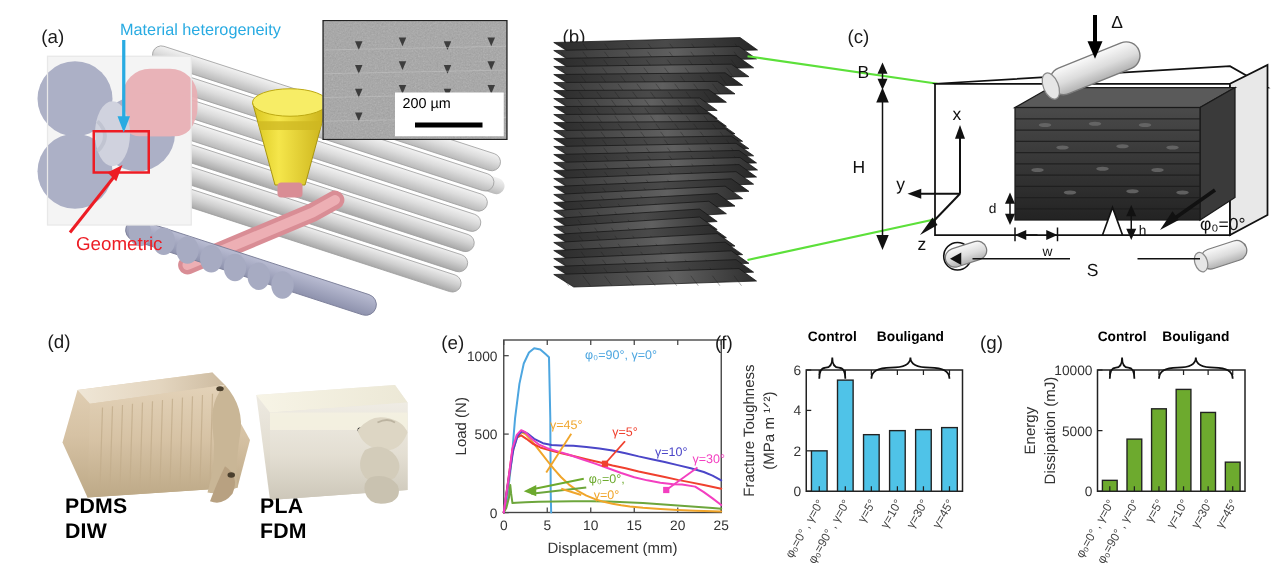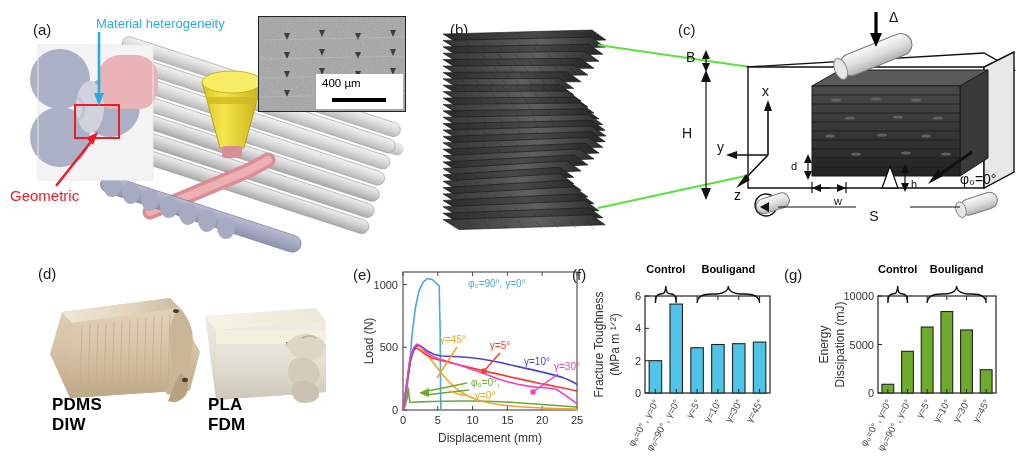--- a/index.html
+++ b/index.html
@@ -10,21 +10,21 @@
   .abs{position:absolute;}
   .plabel{font-size:15px;font-weight:400;color:#1a1a1a;font-family:"Liberation Sans",sans-serif;}
   svg{display:block;overflow:visible;}
   .tick{font-size:11px;fill:#333;font-family:"Liberation Sans",sans-serif;}
   .axtitle{font-size:12px;fill:#333;font-family:"Liberation Sans",sans-serif;}
   .grpname{font-size:11px;font-weight:bold;fill:#000;font-family:"Liberation Sans",sans-serif;}
   .curvelab{font-size:10px;font-family:"Liberation Sans",sans-serif;}
   .catlab{font-size:9.5px;fill:#444;font-family:"Liberation Sans",sans-serif;}
   .specimen-label{font-size:17px;font-weight:bold;line-height:1.05;letter-spacing:.2px;}
   .cyanlab{color:#29ABE2;font-size:13px;font-weight:400;line-height:1.1;}
-  .redlab{color:#ED1C24;font-size:15px;font-weight:400;line-height:1.12;text-align:left;}
+  .redlab{color:#ED1C24;font-size:15px;font-weight:400;line-height:1.12;text-align:right;}
   .cdim{font-size:14px;fill:#111;font-family:"Liberation Sans",sans-serif;}
   .cdim-s{font-size:11px;fill:#111;font-family:"Liberation Sans",sans-serif;}
   .scalebarbox{background:#fff;border:1px solid #222;}
   .scaletxt{font-size:11.5px;color:#000;font-weight:400;}
 </style>
 </head>
 <body>
 
 <div class="fig">
 
@@ -167,21 +167,21 @@
         </g>
         <g stroke="#c9c9c9" stroke-width="0.7" opacity=".5">
           <line x1="0" y1="23" x2="146" y2="20"></line>
             <line x1="0" y1="42" x2="146" y2="39"></line>
           <line x1="0" y1="61" x2="146" y2="58"></line>
             <line x1="0" y1="80" x2="146" y2="77"></line>
         </g>
       </svg>
 
       <div class="abs scalebarbox" style="left:57px;top:57px;width:87px;height:35px;border:none;background:#fff;">
-        <div class="abs scaletxt" style="left:6px;top:3px;white-space:nowrap;">400 µm</div>
+        <div class="abs scaletxt" style="left:6px;top:3px;white-space:nowrap;">200 µm</div>
         <div class="abs" style="left:16px;top:24px;width:54px;height:4px;background:#000;"></div>
       </div>
     </div>
   </div>
 
   <div class="abs" style="left:420px;top:0;width:250px;height:250px;">
     <div class="abs plabel" style="left:30px;top:21px;">(b)</div>
     <svg class="abs" style="left:0;top:22px;" width="250" height="228" viewBox="0 0 250 228">
       <defs>
         <linearGradient id="layG" x1="0" y1="0" x2="1" y2="0">

